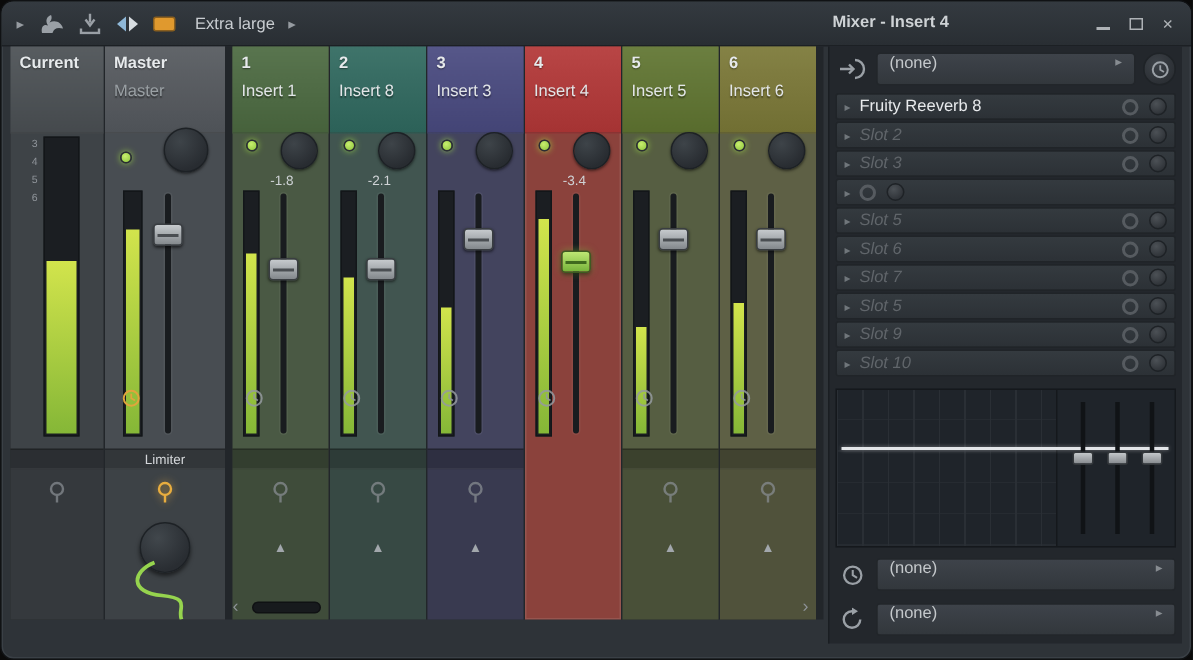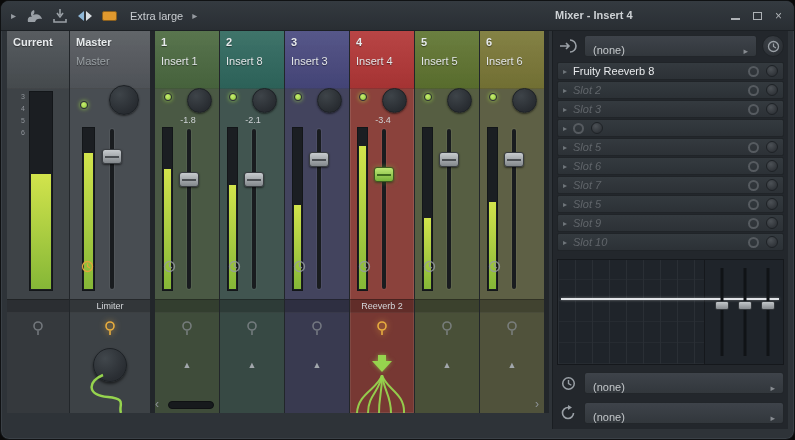--- a/index.html
+++ b/index.html
@@ -87,21 +87,21 @@
   .hscroll{ position:absolute; left:146px; bottom:2px; width:386px; height:12px; z-index:5; }
   .scroll-arrow{ position:absolute; top:-1px; color:#8e9398; font-size:12px; line-height:12px; }
   .scroll-arrow.left{ left:2px; } .scroll-arrow.right{ right:0; }
   .scroll-thumb{ position:absolute; left:15px; top:2px; width:46px; height:8px; background:#171a1d; border:1px solid #0f1113; border-radius:4px; }
 
   
   .rack{ position:absolute; left:551px; top:30px; width:236px; height:398px; background:#23272c; border-left:1px solid #1a1e22; }
   .rack-row{ position:absolute; left:4px; right:4px; height:24px; display:flex; align-items:center; gap:5px; }
   .input-row{ top:3px; } .output-row{ top:340px; } .sidechain-row{ top:370px; }
   .io-icon{ width:22px; height:22px; display:inline-flex; align-items:center; justify-content:center; color:#9aa0a6; flex:none; }
-  .dropdown{ flex:1; height:22px; display:flex; align-items:flex-end; padding:0 8px;
+  .dropdown{ flex:1; height:22px; display:flex; align-items:flex-start; padding:0 8px;
     background:linear-gradient(#3e434a,#32373c); border:1px solid #22262a; border-radius:3px; color:#c4c8cb; font-size:11px; }
   .dd-arrow{ margin-left:auto; color:#878c91; font-size:9px; }
   .round-btn{ width:22px; height:22px; border-radius:50%; flex:none; display:inline-flex; align-items:center; justify-content:center;
     background:radial-gradient(circle at 38% 32%, #3c4147, #2b2f34 75%); border:1px solid #1f2327; color:#9aa0a6; }
 
   .slot-list{ position:absolute; top:31px; left:4px; right:4px; }
   .slot-row{ height:18px; margin-bottom:1px; display:flex; align-items:center; padding:0 5px;
     background:linear-gradient(#343a3f,#2c3136); border:1px solid #202428; border-radius:2px; }
   .slot-tri{ color:#70767b; font-size:8px; margin-right:6px; flex:none; }
   .slot-name{ flex:1; font-size:11px; color:#60656a; font-style:italic; white-space:nowrap; overflow:hidden; }
@@ -347,43 +347,20 @@
     <div class="fader">
       <div class="fader-track"></div>
       <div class="fader-handle green" style="top: 40px;"></div>
     </div>
     <span class="clock gray">
       <svg width="13" height="13" viewBox="0 0 13 13">
               <circle cx="6.5" cy="6.5" r="5" fill="none" stroke="currentColor" stroke-width="1.3"></circle>
               <path d="M6.5 3.5 V6.5 L9 8" fill="none" stroke="currentColor" stroke-width="1.2"></path>
             </svg>
     </span>
-    <div class="strip-lower">
-      <div class="band-label">Reeverb 2</div>
-      <span class="plug orange">
-        <svg width="13" height="17" viewBox="0 0 13 17">
-                <circle cx="6.5" cy="6" r="4" fill="none" stroke="currentColor" stroke-width="1.6"></circle>
-                <line x1="6.5" y1="10.5" x2="6.5" y2="15" stroke="currentColor" stroke-width="1.6"></line>
-              </svg>
-      </span>
-
-      <span class="arrow-down">
-        <svg width="20" height="17" viewBox="0 0 20 17">
-                <path d="M6 0 h8 v6 h6 L10 17 L0 6 h6 z" fill="#96d44e"></path>
-              </svg>
-      </span>
-      <svg class="cables" viewBox="0 0 64 38" preserveAspectRatio="none">
-        <path d="M32 0 C28 14 8 18 7 38"></path>
-        <path d="M32 0 C30 16 18 20 18 38"></path>
-        <path d="M32 0 C32 18 29 22 29 38"></path>
-        <path d="M32 0 C34 16 41 20 41 38"></path>
-        <path d="M32 0 C36 14 55 18 54 38"></path>
-      </svg>
-
-    </div>
   </div>
         <div class="strip insert" style="--body-bg: #565e42; --header-bg: #607531;">
     <div class="strip-header">
       <div class="h1">5</div>
       <div class="h2">Insert 5</div>
     </div>
     <span class="led"></span>
     <span class="knob"></span>
     <div class="db"></div>
 

